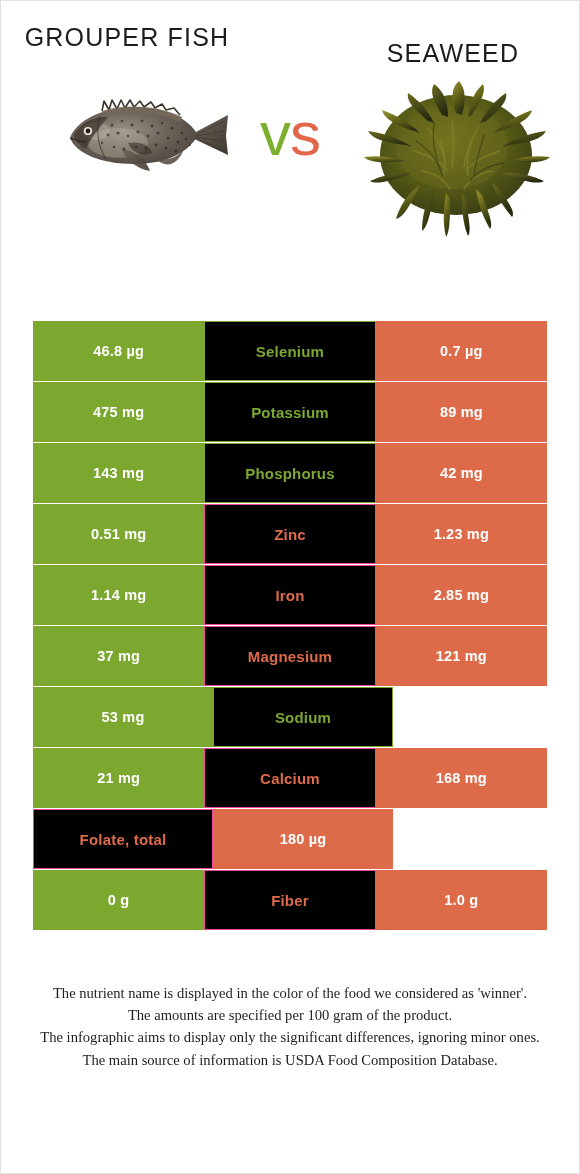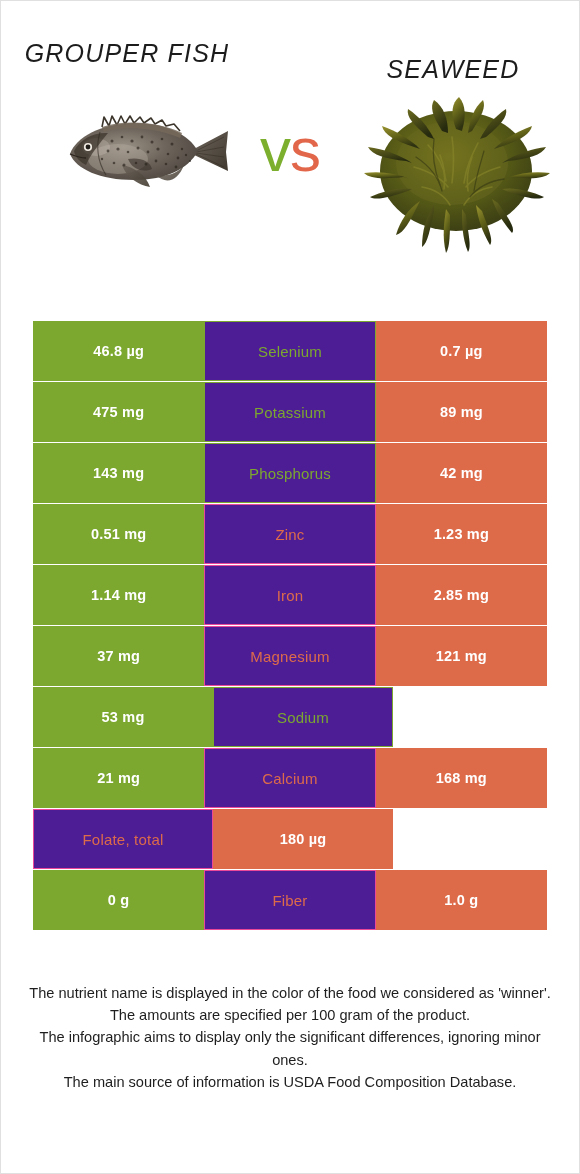--- a/index.html
+++ b/index.html
@@ -18,22 +18,21 @@
   }
 
   
   .header {
     height: 320px;
     position: relative;
   }
 
   .titles {
     display: flex;
-    padding-top: 36px;
-    font-style: italic;
+    padding-top: 20px;
   }
 
   .title {
     flex: 1;
     text-align: center;
     font-size: 25px;
     font-weight: 300;
     letter-spacing: 1.2px;
     line-height: 1.28;
     color: #1c1c1c;
@@ -105,38 +104,38 @@
 
   .cell.left, .cell.right {
     width: 180px;
     color: #ffffff;
   }
   .cell.left  { background: #7CA82F; }
   .cell.right { background: #DD6B4A; }
 
   .cell.mid {
     width: 180px;
-    background: #4c1d95;
+    background: #000000;
     font-size: 15px;
-    font-weight: 400;
+    font-weight: 700;
   }
   .cell.mid.win-left  { color: #7CA82F; border: 1px solid #7CA82F; }
   .cell.mid.win-right { color: #DD6B4A; border: 1px solid #ec4899; }
 
   
   .footer {
     margin-top: 52px;
     padding: 0 24px;
     text-align: center;
     font-family: "Liberation Sans", sans-serif;
     font-size: 14.6px;
     line-height: 1.52;
     color: #1e1e1e;
   }
-  .footer p { margin: 0; }
+  .footer p { margin: 0; font-family: Liberation Serif, serif; }
 </style>
 </head>
 <body>
 
 <div class="header">
 
   <div class="titles">
     <div class="title left">Grouper fish</div>
     <div class="title right">Seaweed</div>
   </div>

